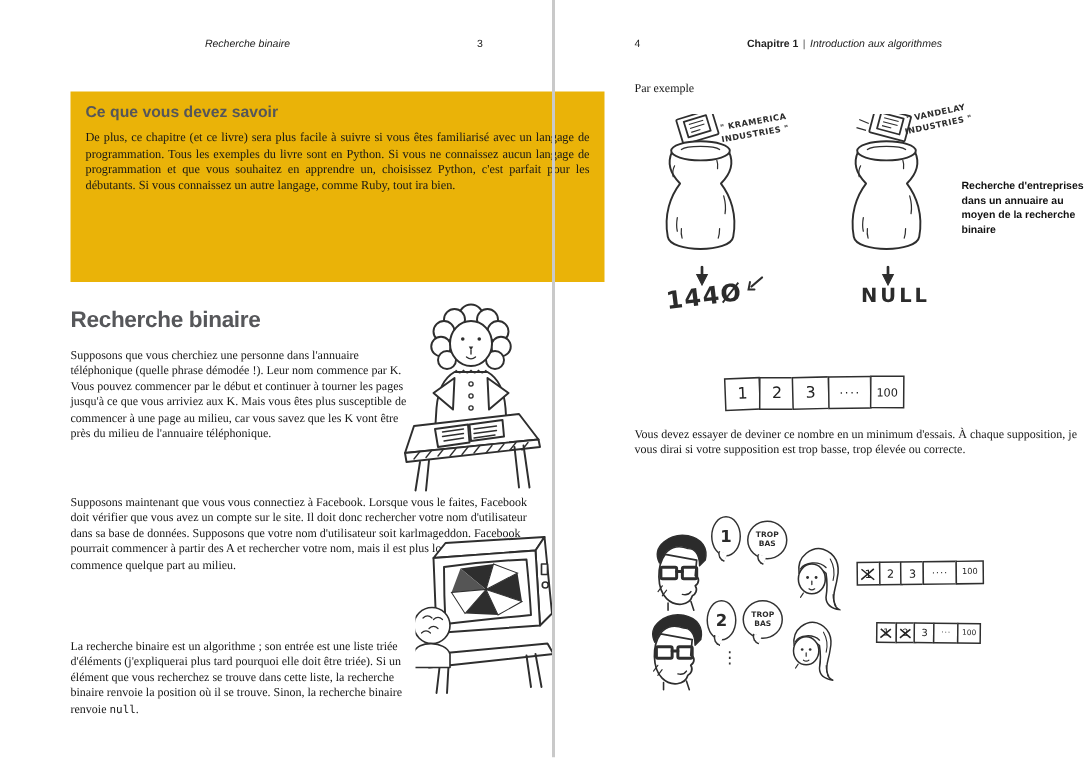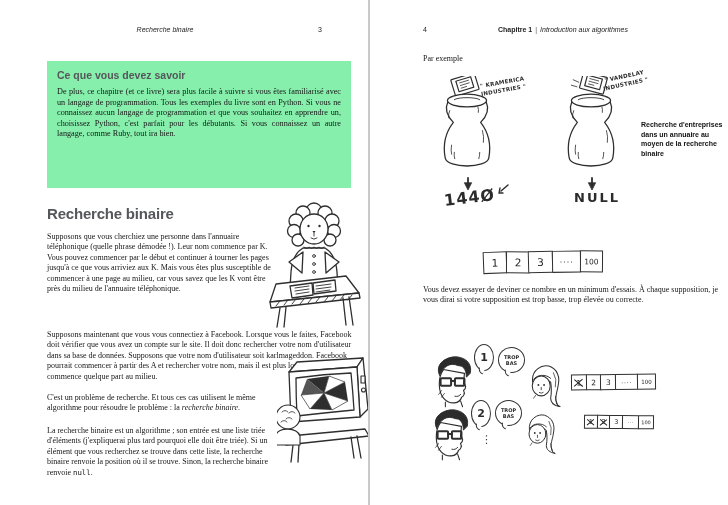--- a/index.html
+++ b/index.html
@@ -10,21 +10,21 @@
   #page-left{left:0;width:369px;}
   #page-right{left:384px;width:357px;}
   .gutter{position:absolute;left:368px;top:0;width:2px;height:505px;background:#c9c9c9;}
   
   .run-head{font-family:"Liberation Sans",sans-serif;font-size:7px;color:#222;}
   .run-title{font-style:italic;text-align:center;}
   .chap-bold{font-weight:bold;font-style:normal;}
   .chap-sep{margin:0 3px;color:#555;}
   .chap-italic{font-style:italic;}
   
-  .know-box{left:47px;top:61px;width:304px;height:127px;background:#86efac;box-sizing:border-box;padding:8px 10px;}
+  .know-box{left:47px;top:61px;width:356px;height:127px;background:#eab308;box-sizing:border-box;padding:8px 10px;}
   .know-title{font-family:"Liberation Sans",sans-serif;font-weight:bold;font-size:10.5px;color:#55565a;margin:0 0 6px 0;}
   .bodytxt{font-size:8px;line-height:10.4px;color:#161616;margin:0;}
   .just{text-align:justify;}
   .boxtxt{font-size:8.2px;line-height:10.6px;}
   .mt{margin-top:6px;}
   
   .sec-head{font-family:"Liberation Sans",sans-serif;font-weight:bold;font-size:15px;color:#56575a;letter-spacing:-0.2px;}
   em{font-style:italic;}
   .code{font-family:"DejaVu Sans Mono",monospace;font-size:7.3px;}
   
@@ -126,21 +126,20 @@
 
   <div class="abs know-box">
     <div class="know-title">Ce que vous devez savoir</div>
     <p class="bodytxt boxtxt just mt">De plus, ce chapitre (et ce livre) sera plus facile à suivre si vous êtes familiarisé avec un langage de programmation. Tous les exemples du livre sont en Python. Si vous ne connaissez aucun langage de programmation et que vous souhaitez en apprendre un, choisissez Python, c'est parfait pour les débutants. Si vous connaissez un autre langage, comme Ruby, tout ira bien.</p>
   </div>
 
   <div class="abs sec-head" style="left:47px;top:205px;">Recherche binaire</div>
 
   <p class="abs bodytxt" style="left:47px;top:232px;width:224px;">Supposons que vous cherchiez une personne dans l'annuaire téléphonique (quelle phrase démodée !). Leur nom commence par K. Vous pouvez commencer par le début et continuer à tourner les pages jusqu'à ce que vous arriviez aux K. Mais vous êtes plus susceptible de commencer à une page au milieu, car vous savez que les K vont être près du milieu de l'annuaire téléphonique.</p>
   <p class="abs bodytxt" style="left:47px;top:330px;width:306px;">Supposons maintenant que vous vous connectiez à Facebook. Lorsque vous le faites, Facebook doit vérifier que vous avez un compte sur le site. Il doit donc rechercher votre nom d'utilisateur dans sa base de données. Supposons que votre nom d'utilisateur soit karlmageddon. Facebook pourrait commencer à partir des A et rechercher votre nom, mais il est plus logique qu'il commence quelque part au milieu.</p>
-  <p class="abs bodytxt" style="left:47px;top:393px;width:228px;"><span>C'est un problème de recherche. Et tous ces cas utilisent le même algorithme pour résoudre le problème : la </span><em>recherche binaire</em><span>.</span></p>
   <p class="abs bodytxt" style="left:47px;top:426px;width:232px;"><span>La recherche binaire est un algorithme ; son entrée est une liste triée d'éléments (j'expliquerai plus tard pourquoi elle doit être triée). Si un élément que vous recherchez se trouve dans cette liste, la recherche binaire renvoie la position où il se trouve. Sinon, la recherche binaire renvoie </span><span class="code">null</span><span>.</span></p>
 
   <svg class="abs" style="left:256px;top:198px;" width="112" height="130" viewBox="0 0 112 130">
     <g fill="#fff" stroke="#2e2e2e" stroke-width="1.3" stroke-linecap="round" stroke-linejoin="round">
       <path d="M47,50 C40,54 36,62 35,74 L34,90 L82,90 L81,74 C80,62 76,54 69,50 Z"></path>
       <path d="M47,54 L33,64 L46,75 Z"></path>
       <path d="M69,54 L83,64 L70,75 Z"></path>
       <circle cx="58" cy="13" r="8"></circle>
         <circle cx="47" cy="15" r="7"></circle>
         <circle cx="69" cy="15" r="7"></circle>

